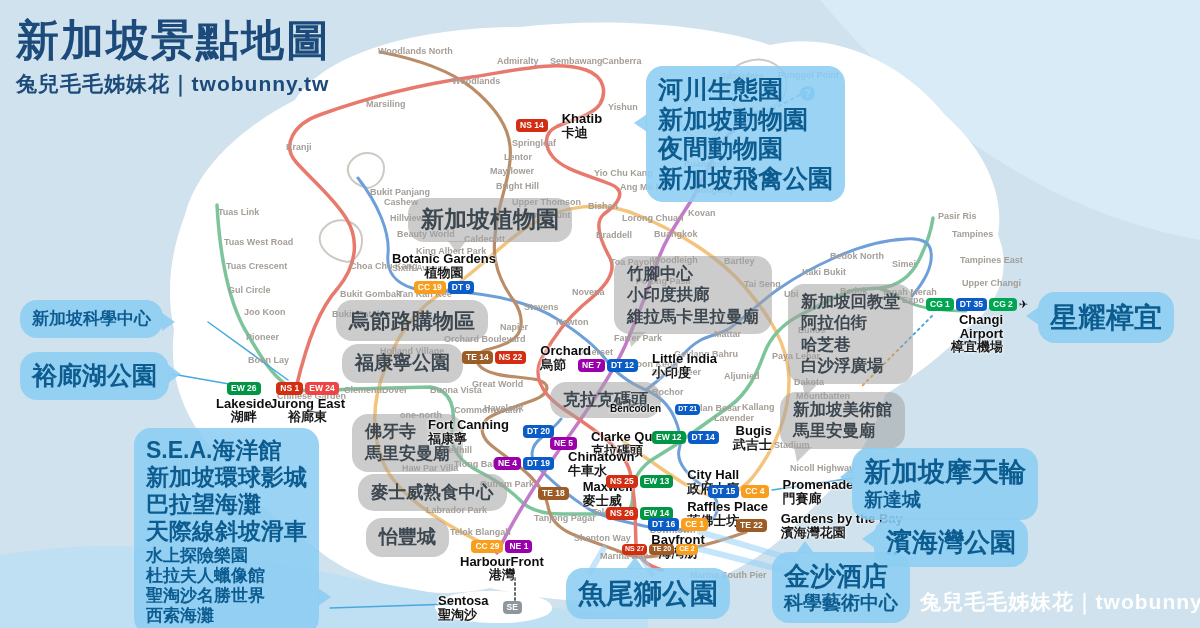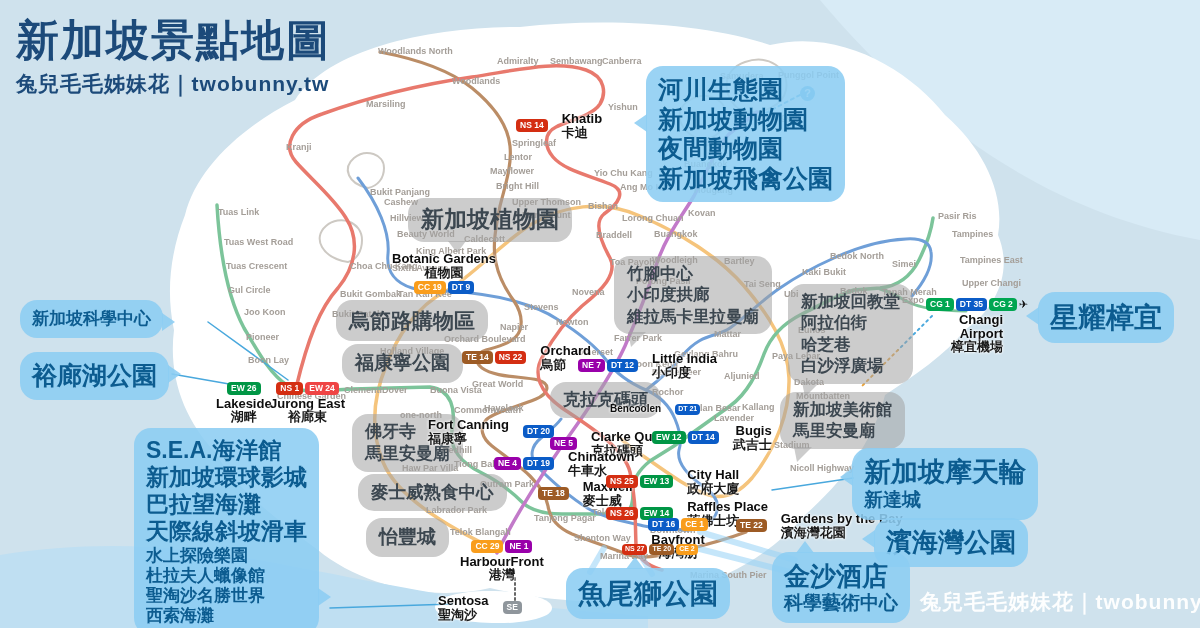--- a/index.html
+++ b/index.html
@@ -291,20 +291,30 @@
       <div class="station row" style="left: 652px; top: 424px;">
         <div class="badges">
           <div class="badge" style="background: rgb(0, 150, 69);">EW 12</div>
           <div class="badge" style="background: rgb(11, 92, 199);">DT 14</div>
         </div>
         <div class="names">
           <div class="en">Bugis</div>
           <div class="zh">武吉士</div>
         </div>
       </div>
+      <div class="station row" style="left: 708px; top: 478px;">
+        <div class="badges">
+          <div class="badge" style="background: rgb(11, 92, 199);">DT 15</div>
+          <div class="badge" style="background: rgb(249, 157, 28);">CC 4</div>
+        </div>
+        <div class="names">
+          <div class="en">Promenade</div>
+          <div class="zh">門賽廊</div>
+        </div>
+      </div>
       <div class="station col" style="left: 648px; top: 518px;">
         <div class="badges">
           <div class="badge" style="background: rgb(11, 92, 199);">DT 16</div>
           <div class="badge" style="background: rgb(249, 157, 28);">CE 1</div>
         </div>
         <div class="names">
           <div class="en">Bayfront</div>
           <div class="zh">海灣舫</div>
         </div>
       </div>

